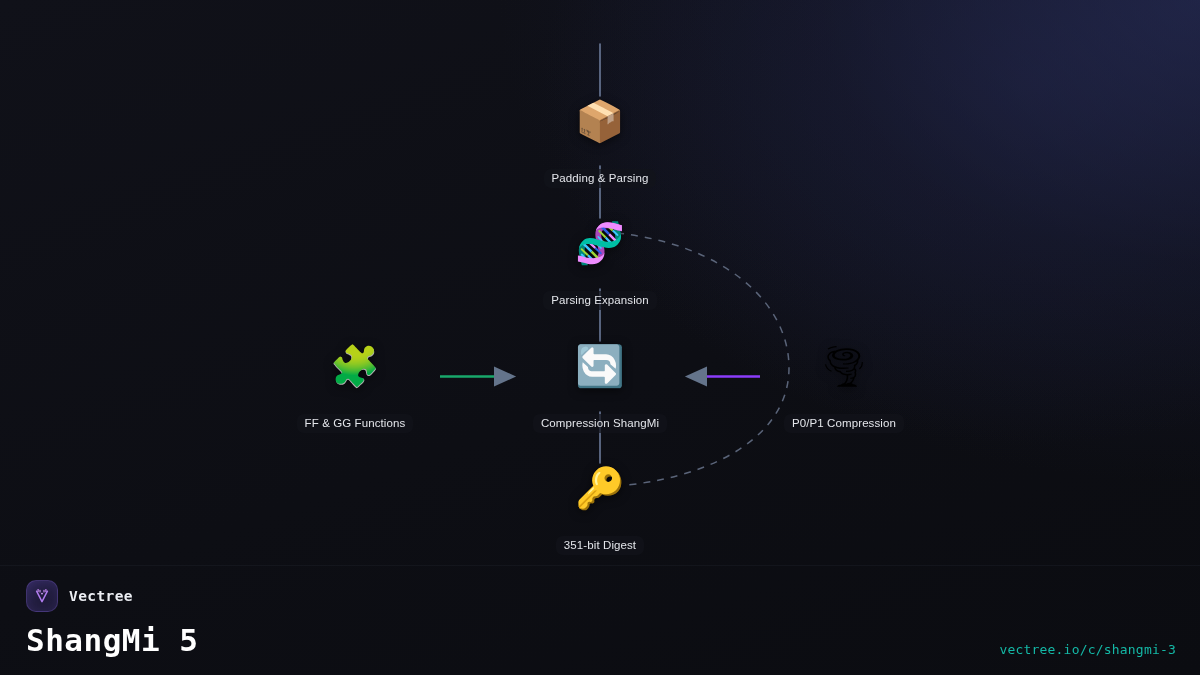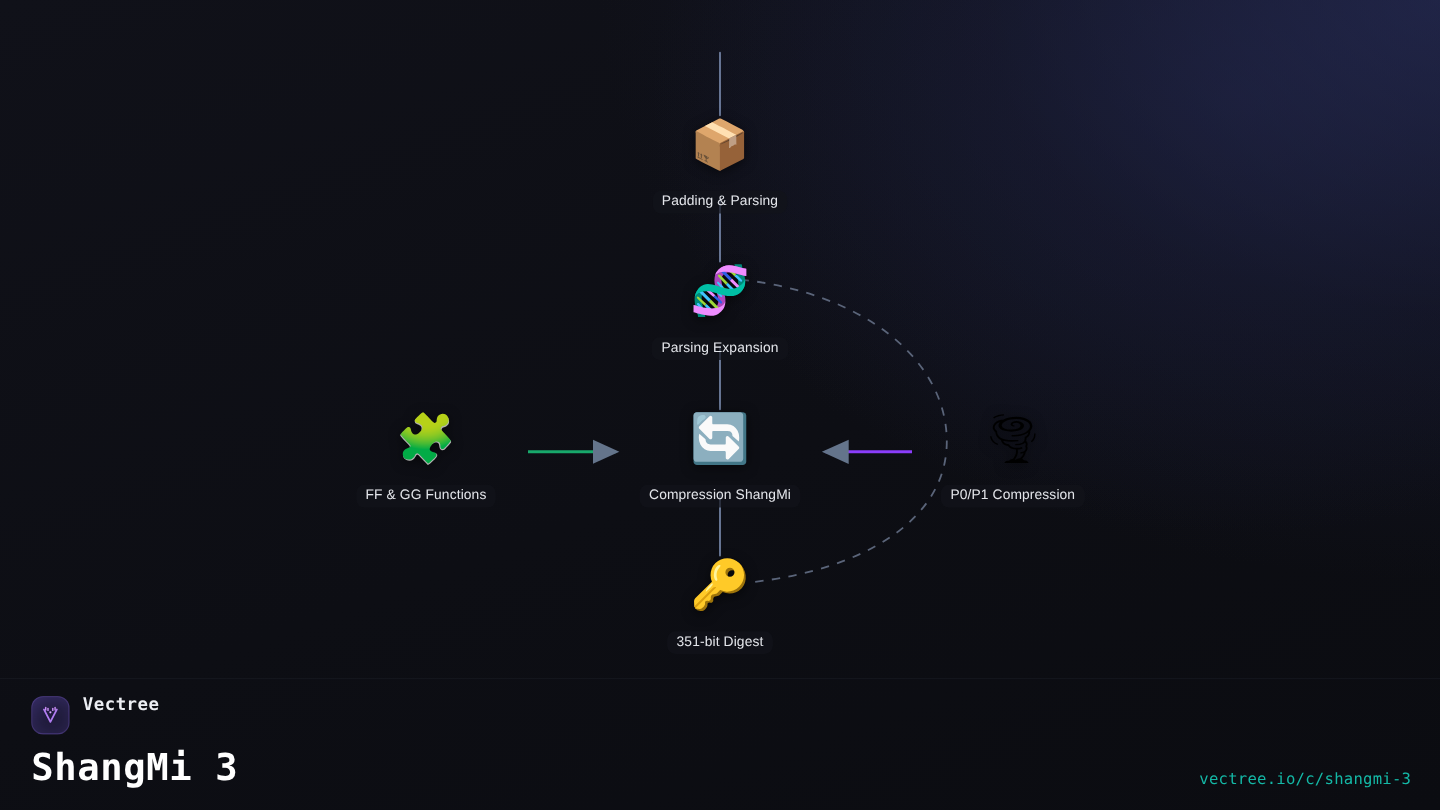--- a/index.html
+++ b/index.html
@@ -53,21 +53,21 @@
   .node-icon {
     font-family: "DejaVu Sans", sans-serif;
     font-size: 40px;
     line-height: 46px;
     height: 46px;
     display: block;
     text-shadow: 0 2px 10px rgba(0,0,0,0.55);
   }
   .node-label {
     display: inline-block;
-    margin-top: 15px;
+    margin-top: 25px;
     padding: 2px 8px 3px;
     border-radius: 7px;
     font-size: 11.5px;
     line-height: 14px;
     letter-spacing: 0.1px;
     color: #e3e5ea;
     background: rgba(18,19,26,0.72);
     white-space: nowrap;
   }
 
@@ -83,20 +83,21 @@
   #footer {
     position: absolute;
     left: 0; right: 0;
     top: 566px;
     height: 109px;
     padding: 14px 24px 0 26px;
   }
 
   #brand-row {
     display: flex;
+    align-items: center;
     gap: 11px;
     height: 32px;
   }
 
   #brand-mark {
     width: 32px;
     height: 32px;
     border-radius: 10px;
     background: linear-gradient(150deg, #2b2452 0%, #201c3c 55%, #1b1833 100%);
     border: 1px solid rgba(139,106,230,0.30);
@@ -210,17 +211,17 @@
         <path d="M5.1 4.6 L5.1 2.6" stroke="#c98df5" stroke-width="1.2" stroke-linecap="round"></path>
         <path d="M7.0 5.0 L7.0 3.4" stroke="#c98df5" stroke-width="1.2" stroke-linecap="round"></path>
         <path d="M11.0 5.0 L11.0 3.4" stroke="#c98df5" stroke-width="1.2" stroke-linecap="round"></path>
         <path d="M12.9 4.6 L12.9 2.6" stroke="#c98df5" stroke-width="1.2" stroke-linecap="round"></path>
         <circle cx="9" cy="6.6" r="0.9" fill="#d9a6ff"></circle>
       </svg>
     </div>
     <span id="brand-name">Vectree</span>
   </div>
 
-  <div id="page-title">ShangMi 3</div>
+  <div id="page-title">ShangMi 5</div>
 
   <div id="footer-url">vectree.io/c/shangmi-3</div>
 
 </div>
 
 </body></html>

